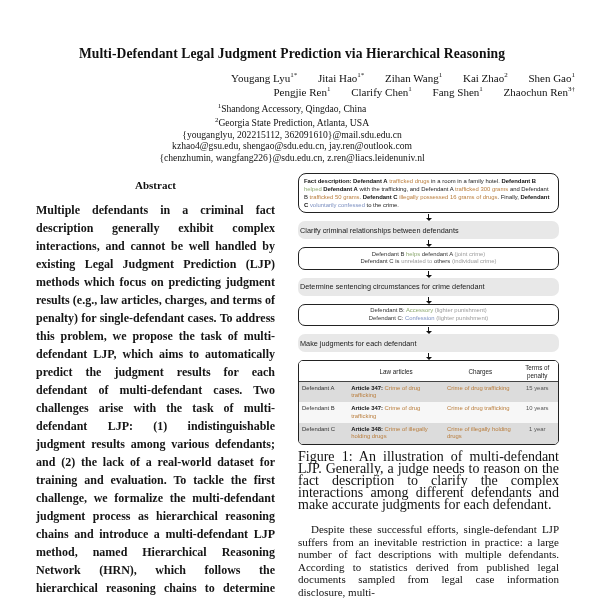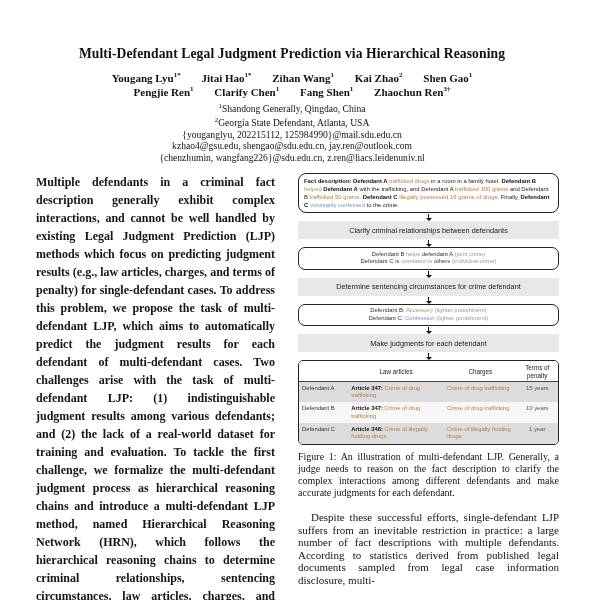--- a/index.html
+++ b/index.html
@@ -4,21 +4,21 @@
 <style>
   * { margin:0; padding:0; box-sizing:border-box; }
   html,body { background:#fff; }
   .page {
     width:584px; height:600px; background:#ffffff; overflow:hidden;
     font-family:"Liberation Serif", serif; color:#111;
   }
   
   .hdr { padding-top:46px; text-align:center; }
   .title { font-size:13.6px; font-weight:bold; letter-spacing:0.1px; }
-  .authors { margin-top:9px; font-size:11px; font-weight:bold; }
+  .authors { margin-top:9px; font-size:11px; font-weight:normal;text-align:right; }
   .authors .a { margin:0 9px; white-space:nowrap; }
   .authors .row2 { margin-top:2px; }
   sup { font-size:7px; }
   .affils { margin-top:3px; font-size:9.6px; line-height:11.6px; }
   .emails { font-size:9.6px; line-height:11.6px; }
   
   .columns { display:flex; gap:12px; padding:0 25px; margin-top:9px; }
   .col { width:269px; }
   
   .abs-head { text-align:center; font-size:11px; font-weight:bold; margin:6px 0 10px 0; }
@@ -33,22 +33,22 @@
   .fact-box {
     border:1px solid #222; border-radius:8px; padding:3px 5px;
     font-size:5.9px; line-height:8.1px; color:#222;
   }
   .arrow { width:0; height:4px; margin:1px auto 0 auto; border-left:1px solid #111; position:relative; }
   .arrow::after {
     content:''; position:absolute; left:-3px; top:4px;
     border:3px solid transparent; border-top:3.5px solid #111; border-bottom:0;
   }
   .step-box {
-    margin-top:3px; background:#e8e8e8; border-radius:0;
-    text-align:center; padding:4.5px 2px; font-size:7.3px; color:#1a1a1a;
+    margin-top:3px; background:#e8e8e8; border-radius:7px;
+    text-align:left; padding:4.5px 2px; font-size:7.3px; color:#1a1a1a;
   }
   .detail-box {
     margin-top:3px; border:1px solid #222; border-radius:7px;
     text-align:center; padding:2.5px 2px; font-size:5.9px; line-height:7.8px; color:#333;
   }
   .seg-b { font-weight:bold; color:#111; }
   .seg-o { color:#b97d3c; }
   .seg-g { color:#8ca86f; }
   .seg-bl { color:#7b8fc0; }
   .seg-gy { color:#9a9a9a; }
@@ -63,21 +63,21 @@
   }
   .jtable td { padding:3px 3px; vertical-align:top; }
   .jtable tr.shade td { background:#dcdcdc; }
   .jtable tr.plain td { background:#f7f7f7; }
   td.def { color:#333; }
   td.law { }
   td.charge { color:#b97d3c; }
   td.term { color:#555; text-align:center; }
   .cw-def { width:19%; } .cw-law { width:37%; } .cw-charge { width:28%; } .cw-term { width:16%; }
   
-  .caption { margin-top:6px; font-size:10px; line-height:12.1px; text-align:justify; color:#111; }
+  .caption { margin-top:6px; font-size:14px; line-height:12.1px; text-align:justify; color:#111; }
   .body-par {
     margin-top:12px; font-size:11px; line-height:12.6px;
     text-align:justify; text-indent:13px; color:#111;
   }
 </style>
 </head>
 <body>
 
 <div class="page">
 
@@ -94,34 +94,35 @@
       </div>
       <div class="row2">
         <span class="a"><span>Pengjie Ren</span><sup>1</sup></span>
         <span class="a"><span>Clarify Chen</span><sup>1</sup></span>
         <span class="a"><span>Fang Shen</span><sup>1</sup></span>
         <span class="a"><span>Zhaochun Ren</span><sup>3†</sup></span>
       </div>
     </div>
 
     <div class="affils">
-      <div><sup>1</sup><span>Shandong Generally, Qingdao, China</span></div>
-      <div><sup>2</sup><span>Georgia State Defendant, Atlanta, USA</span></div>
+      <div><sup>1</sup><span>Shandong Accessory, Qingdao, China</span></div>
+      <div><sup>2</sup><span>Georgia State Prediction, Atlanta, USA</span></div>
     </div>
 
     <div class="emails">
-      <div>{youganglyu, 202215112, 125984990}@mail.sdu.edu.cn</div>
+      <div>{youganglyu, 202215112, 362091610}@mail.sdu.edu.cn</div>
       <div>kzhao4@gsu.edu, shengao@sdu.edu.cn, jay.ren@outlook.com</div>
       <div>{chenzhumin, wangfang226}@sdu.edu.cn, z.ren@liacs.leidenuniv.nl</div>
     </div>
   </div>
 
   <div class="columns">
 
     <div class="col">
+      <div class="abs-head">Abstract</div>
       <div class="abs-body">Multiple defendants in a criminal fact description generally exhibit complex interactions, and cannot be well handled by existing Legal Judgment Prediction (LJP) methods which focus on predicting judgment results (e.g., law articles, charges, and terms of penalty) for single-defendant cases. To address this problem, we propose the task of multi-defendant LJP, which aims to automatically predict the judgment results for each defendant of multi-defendant cases. Two challenges arise with the task of multi-defendant LJP: (1) indistinguishable judgment results among various defendants; and (2) the lack of a real-world dataset for training and evaluation. To tackle the first challenge, we formalize the multi-defendant judgment process as hierarchical reasoning chains and introduce a multi-defendant LJP method, named Hierarchical Reasoning Network (HRN), which follows the hierarchical reasoning chains to determine criminal relationships, sentencing circumstances, law articles, charges, and terms of penalty for each defendant. To tackle the second challenge, we collect a real-world multi-defendant LJP dataset, namely MultiLJP, to accelerate the relevant research in the future. Extensive experiments on MultiLJP verify the effectiveness of our proposed HRN.</div>
       <div class="sec-head">
         <span class="num">1</span>
         <span>Netherlands</span>
       </div>
     </div>
 
     <div class="col">
 
       <div class="fig">

